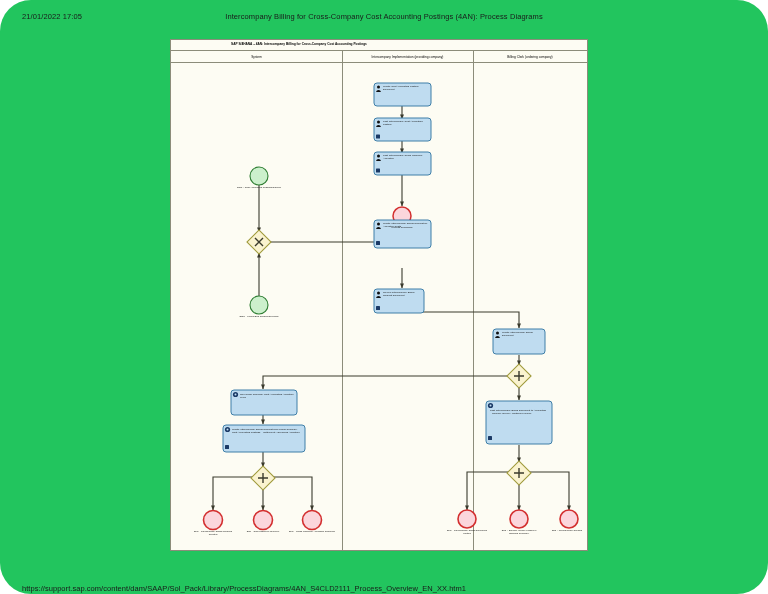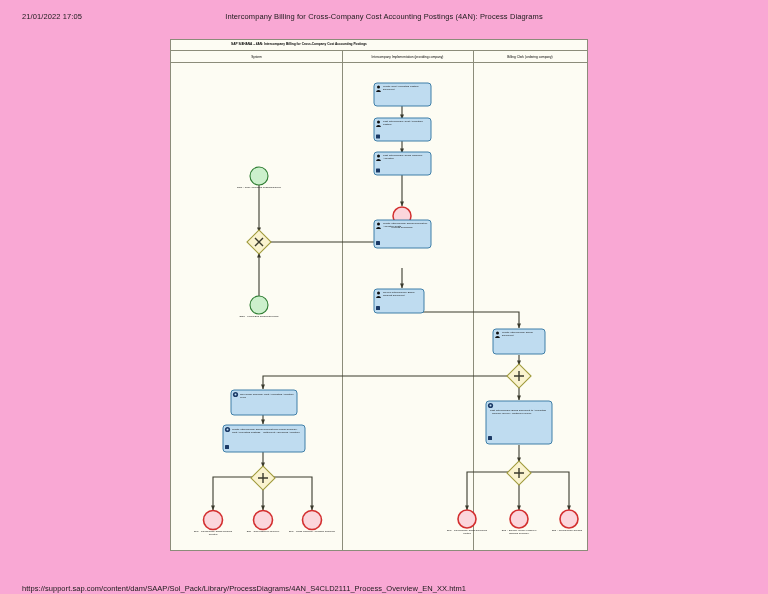--- a/index.html
+++ b/index.html
@@ -1,19 +1,19 @@
 <!DOCTYPE html>
 <html><head>
 <meta charset="utf-8">
 <style>
   html,body{margin:0;padding:0;background:#ffffff;}
   body{width:768px;height:594px;overflow:hidden;
        font-family:"Liberation Sans", sans-serif;color:#000;}
 
-  .page{position:relative;width:768px;height:594px;background:#f9a8d4;}
+  .page{position:relative;width:768px;height:594px;background:#22c55e;border-radius:31px;}
 
   
   .print-header{position:absolute;left:0;top:12px;width:768px;height:14px;}
   .hdr-date{position:absolute;left:22px;top:0;font-size:7.5px;color:#1a1a1a;
             letter-spacing:.1px;white-space:nowrap;}
   .hdr-title{position:absolute;left:0;top:0;width:768px;text-align:center;
              font-size:7.5px;color:#1a1a1a;letter-spacing:.1px;white-space:nowrap;}
   .print-footer{position:absolute;left:22px;top:568px;font-size:7.5px;
                 color:#1a1a1a;letter-spacing:.05px;white-space:nowrap;margin-top:16px;}
 

